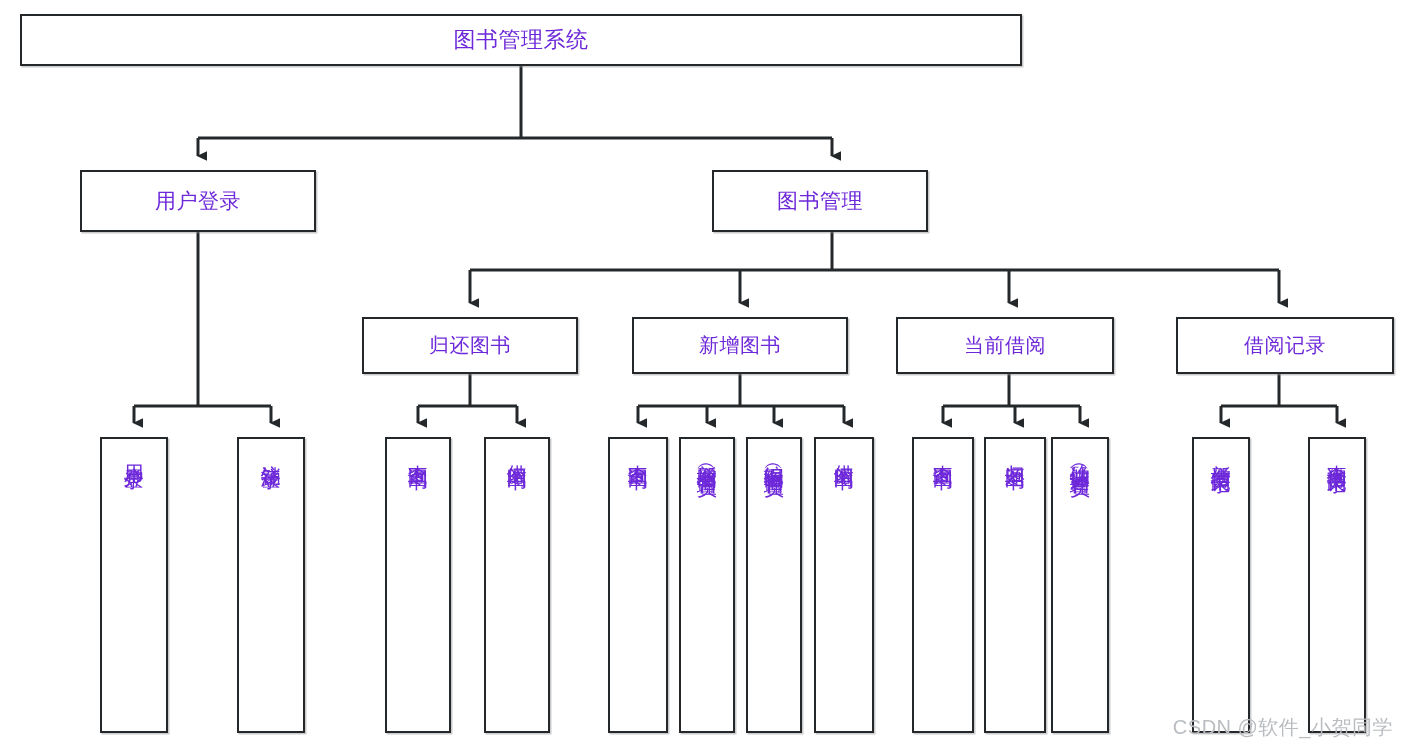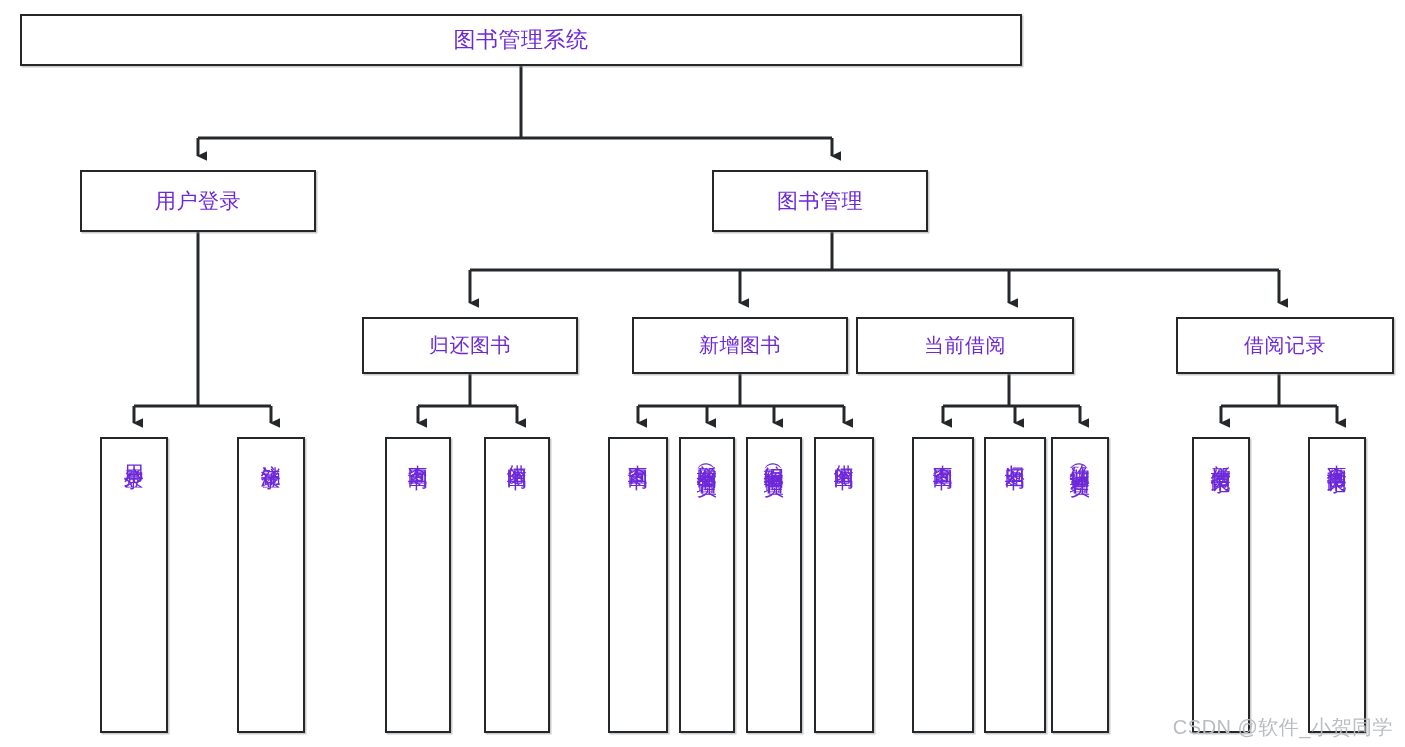--- a/index.html
+++ b/index.html
@@ -134,21 +134,21 @@
   <div class="node lvl2" id="n-b1" style="left: 712px; top: 170px; width: 216px; height: 62px;">
     <span class="label">图书管理</span>
   </div>
 
   <div class="node lvl3" id="n-g0" style="left: 362px; top: 317px; width: 216px; height: 57px;">
     <span class="label">归还图书</span>
   </div>
   <div class="node lvl3" id="n-g1" style="left: 632px; top: 317px; width: 216px; height: 57px;">
     <span class="label">新增图书</span>
   </div>
-  <div class="node lvl3" id="n-g2" style="left: 856px; top: 317px; width: 218px; height: 57px;">
+  <div class="node lvl3" id="n-g2" style="left: 896px; top: 317px; width: 218px; height: 57px;">
     <span class="label">当前借阅</span>
   </div>
   <div class="node lvl3" id="n-g3" style="left: 1176px; top: 317px; width: 218px; height: 57px;">
     <span class="label">借阅记录</span>
   </div>
 
   <div class="node leaf" id="n-b0c0" style="left: 100px; top: 437px; width: 68px; height: 296px;">
     <span class="label">用户登录</span>
   </div>
   <div class="node leaf" id="n-b0c1" style="left: 237px; top: 437px; width: 68px; height: 296px;">

